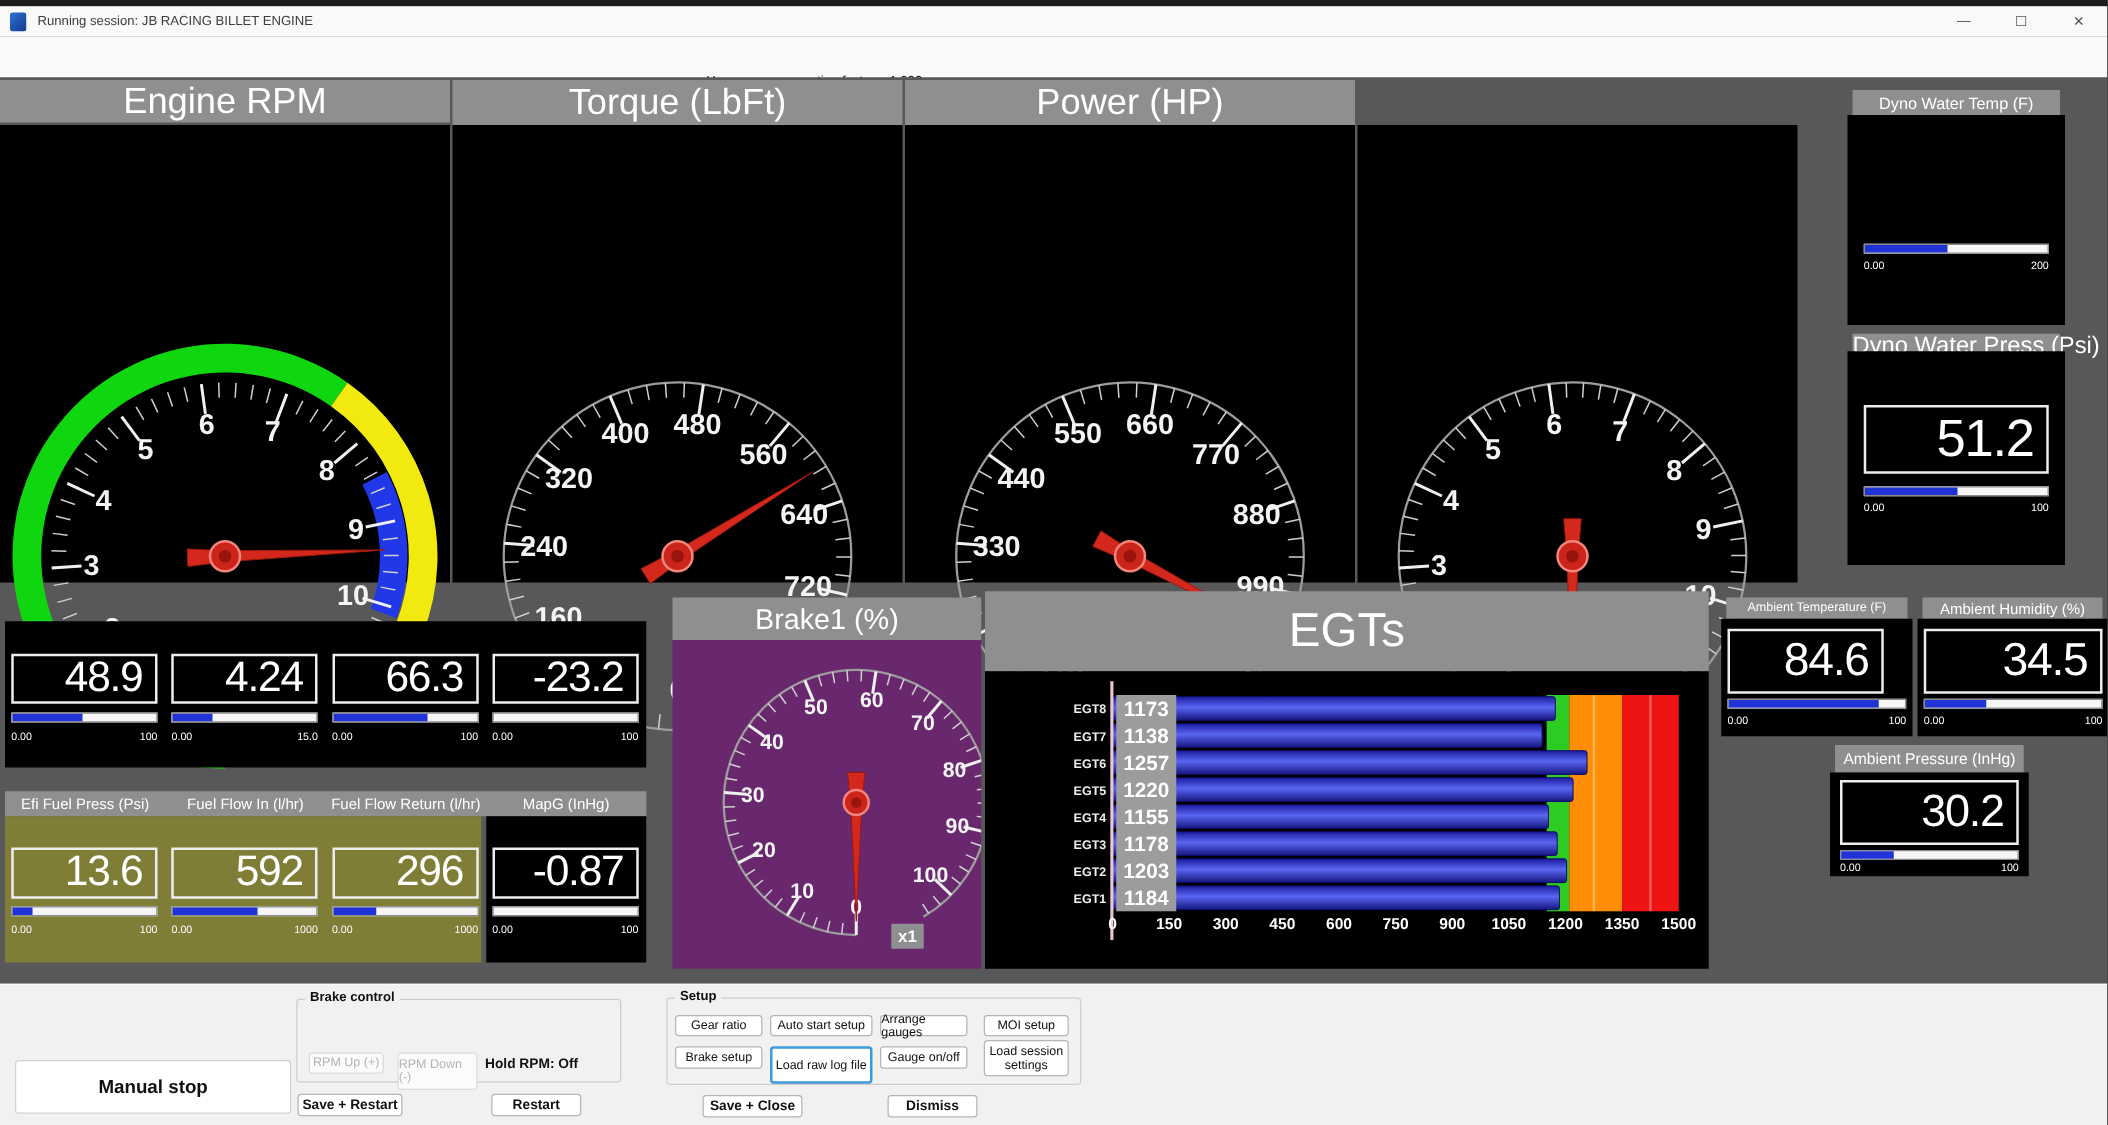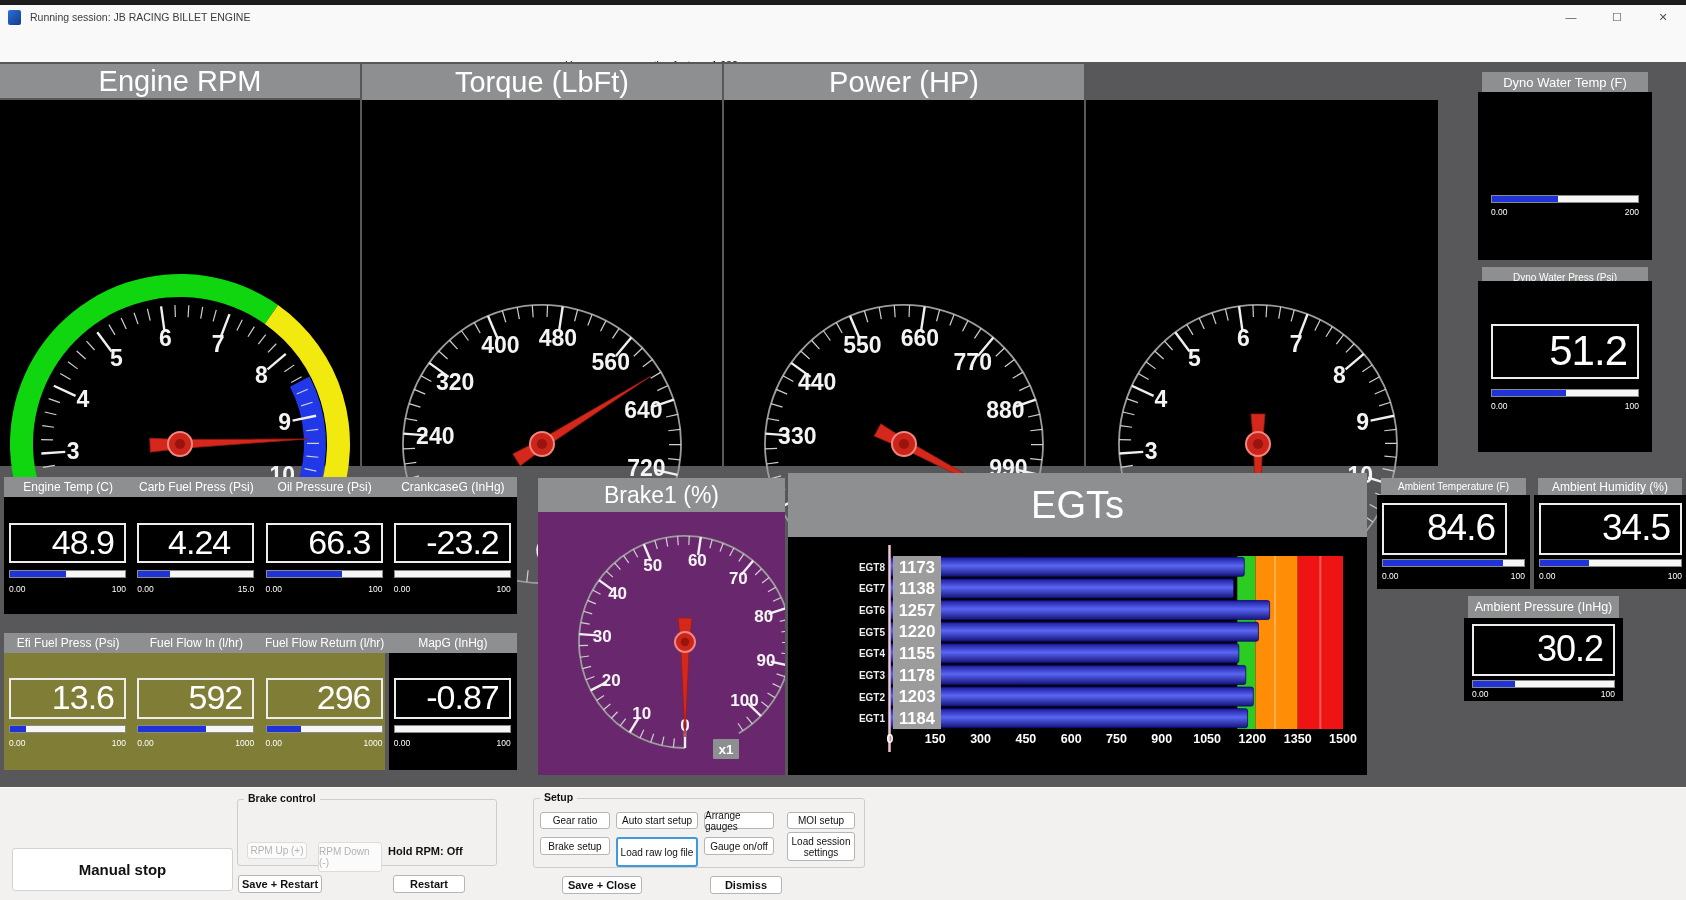--- a/index.html
+++ b/index.html
@@ -466,35 +466,29 @@
           <text x="200.35137160398276" y="66.41831122112481" dy="0.35em" text-anchor="middle" fill="#f4f4f4" font-size="17" font-weight="600">70</text>
           <text x="225.67796973187194" y="103.56560802911022" dy="0.35em" text-anchor="middle" fill="#f4f4f4" font-size="17" font-weight="600">80</text>
           <text x="227.91901671109136" y="148.4692375183741" dy="0.35em" text-anchor="middle" fill="#f4f4f4" font-size="17" font-weight="600">90</text>
           <text x="206.41694848855667" y="187.953655901144" dy="0.35em" text-anchor="middle" fill="#f4f4f4" font-size="17" font-weight="600">100</text>
           <polygon points="147,225 142.5,130 140,106 154,106 151.5,130" fill="#d5281c" stroke="#9a1a10" stroke-width="0.8"></polygon>
           <circle cx="147" cy="130" r="10" fill="#cb241a" stroke="#f2857c" stroke-width="2"></circle>
           <circle cx="147" cy="130" r="4.2" fill="#99140c"></circle>
           <rect x="175" y="227" width="26" height="20" fill="#8e8f91" rx="1"></rect>
           <text x="188" y="237" dy="0.35em" text-anchor="middle" fill="#fff" font-size="13.5" font-weight="600">x1</text>
         </svg></div>
-      <div class="dhdr" style="position: absolute; left: 4px; top: 415px; width: 513px; height: 20px; font-size: 12px;">
-        <span>Engine Temp (C)</span>
-        <span>Carb Fuel Press (Psi)</span>
-        <span>Oil Pressure (Psi)</span>
-        <span>CrankcaseG (InHg)</span>
-      </div>
       <div style="position: absolute; left: 4px; top: 435px; width: 513px; height: 117px;">
         <div style="position: absolute; left: 0px; top: 0px; width: 513px; height: 117px; background: rgb(0, 0, 0);"></div>
         <div class="dbox" style="position: absolute; left: 5px; top: 26px; width: 117px; height: 40px; line-height: 34px; font-size: 34px; padding-right: 10px;">48.9</div>
         <div class="dbar" style="position: absolute; left: 5px; top: 73px; width: 117px;">
           <div class="dfill" style="position: relative; width: 49%;"></div>
         </div>
         <div class="dmin" style="position: absolute; left: 5px; top: 87px;">0.00</div>
         <div class="dmax" style="position: absolute; left: 82px; top: 87px; width: 40px;">100</div>
-        <div class="dbox" style="position: absolute; left: 133.25px; top: 26px; width: 117px; height: 40px; line-height: 34px; font-size: 34px; padding-right: 22px;">4.24</div>
+        <div class="dbox" style="position: absolute; left: 133.25px; top: 26px; width: 117px; height: 40px; line-height: 34px; font-size: 34px; padding-right: 10px;">4.24</div>
         <div class="dbar" style="position: absolute; left: 133.25px; top: 73px; width: 117px;">
           <div class="dfill" style="position: relative; width: 28%;"></div>
         </div>
         <div class="dmin" style="position: absolute; left: 133.25px; top: 87px;">0.00</div>
         <div class="dmax" style="position: absolute; left: 210.25px; top: 87px; width: 40px;">15.0</div>
         <div class="dbox" style="position: absolute; left: 261.5px; top: 26px; width: 117px; height: 40px; line-height: 34px; font-size: 34px; padding-right: 10px;">66.3</div>
         <div class="dbar" style="position: absolute; left: 261.5px; top: 73px; width: 117px;">
           <div class="dfill" style="position: relative; width: 66%;"></div>
         </div>
         <div class="dmin" style="position: absolute; left: 261.5px; top: 87px;">0.00</div>
@@ -543,21 +537,21 @@
       <div class="dhdr" style="position: absolute; left: 1482px; top: 10px; width: 166px; height: 20px; font-size: 13px;">
         <span>Dyno Water Temp (F)</span>
       </div>
       <div style="position: absolute; left: 1478px; top: 30px; width: 174px; height: 168px; background: rgb(0, 0, 0);">
         <div class="dbar" style="position: absolute; left: 13px; top: 103px; width: 148px;">
           <div class="dfill" style="position: relative; width: 45%;"></div>
         </div>
         <div class="dmin" style="position: absolute; left: 13px; top: 115px;">0.00</div>
         <div class="dmax" style="position: absolute; left: 121px; top: 115px; width: 40px;">200</div>
       </div>
-      <div class="dhdr" style="position: absolute; left: 1482px; top: 205px; width: 166px; height: 20px; font-size: 10px;">
+      <div class="dhdr" style="position: absolute; left: 1482px; top: 205px; width: 166px; height: 20px; font-size: 19px;">
         <span>Dyno Water Press (Psi)</span>
       </div>
       <div style="position: absolute; left: 1478px; top: 219px; width: 174px; height: 171px; background: rgb(0, 0, 0);">
         <div class="dbox" style="position: absolute; left: 13px; top: 43px; width: 148px; height: 55px; line-height: 49px; font-size: 42px; padding-right: 10px;">51.2</div>
         <div class="dbar" style="position: absolute; left: 13px; top: 108px; width: 148px;">
           <div class="dfill" style="position: relative; width: 51%;"></div>
         </div>
         <div class="dmin" style="position: absolute; left: 13px; top: 120px;">0.00</div>
         <div class="dmax" style="position: absolute; left: 121px; top: 120px; width: 40px;">100</div>
       </div>

